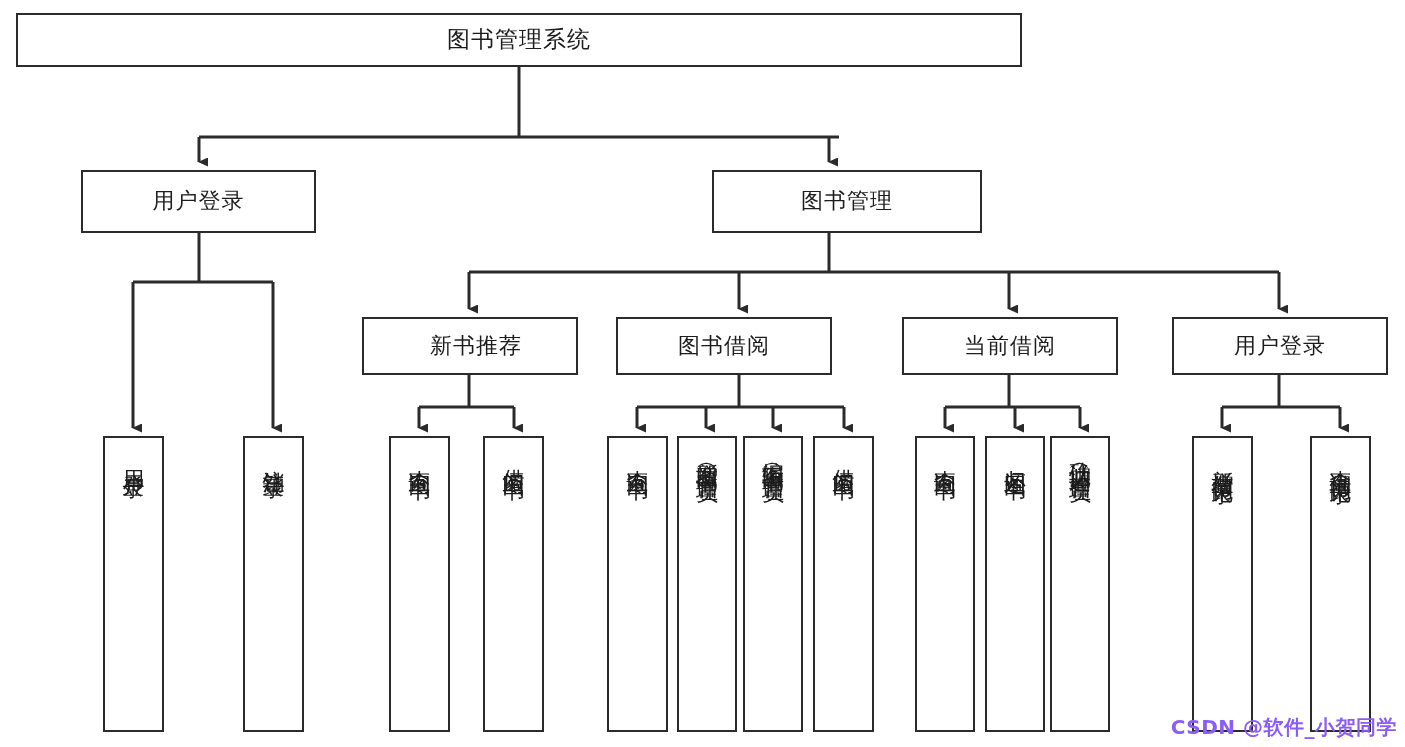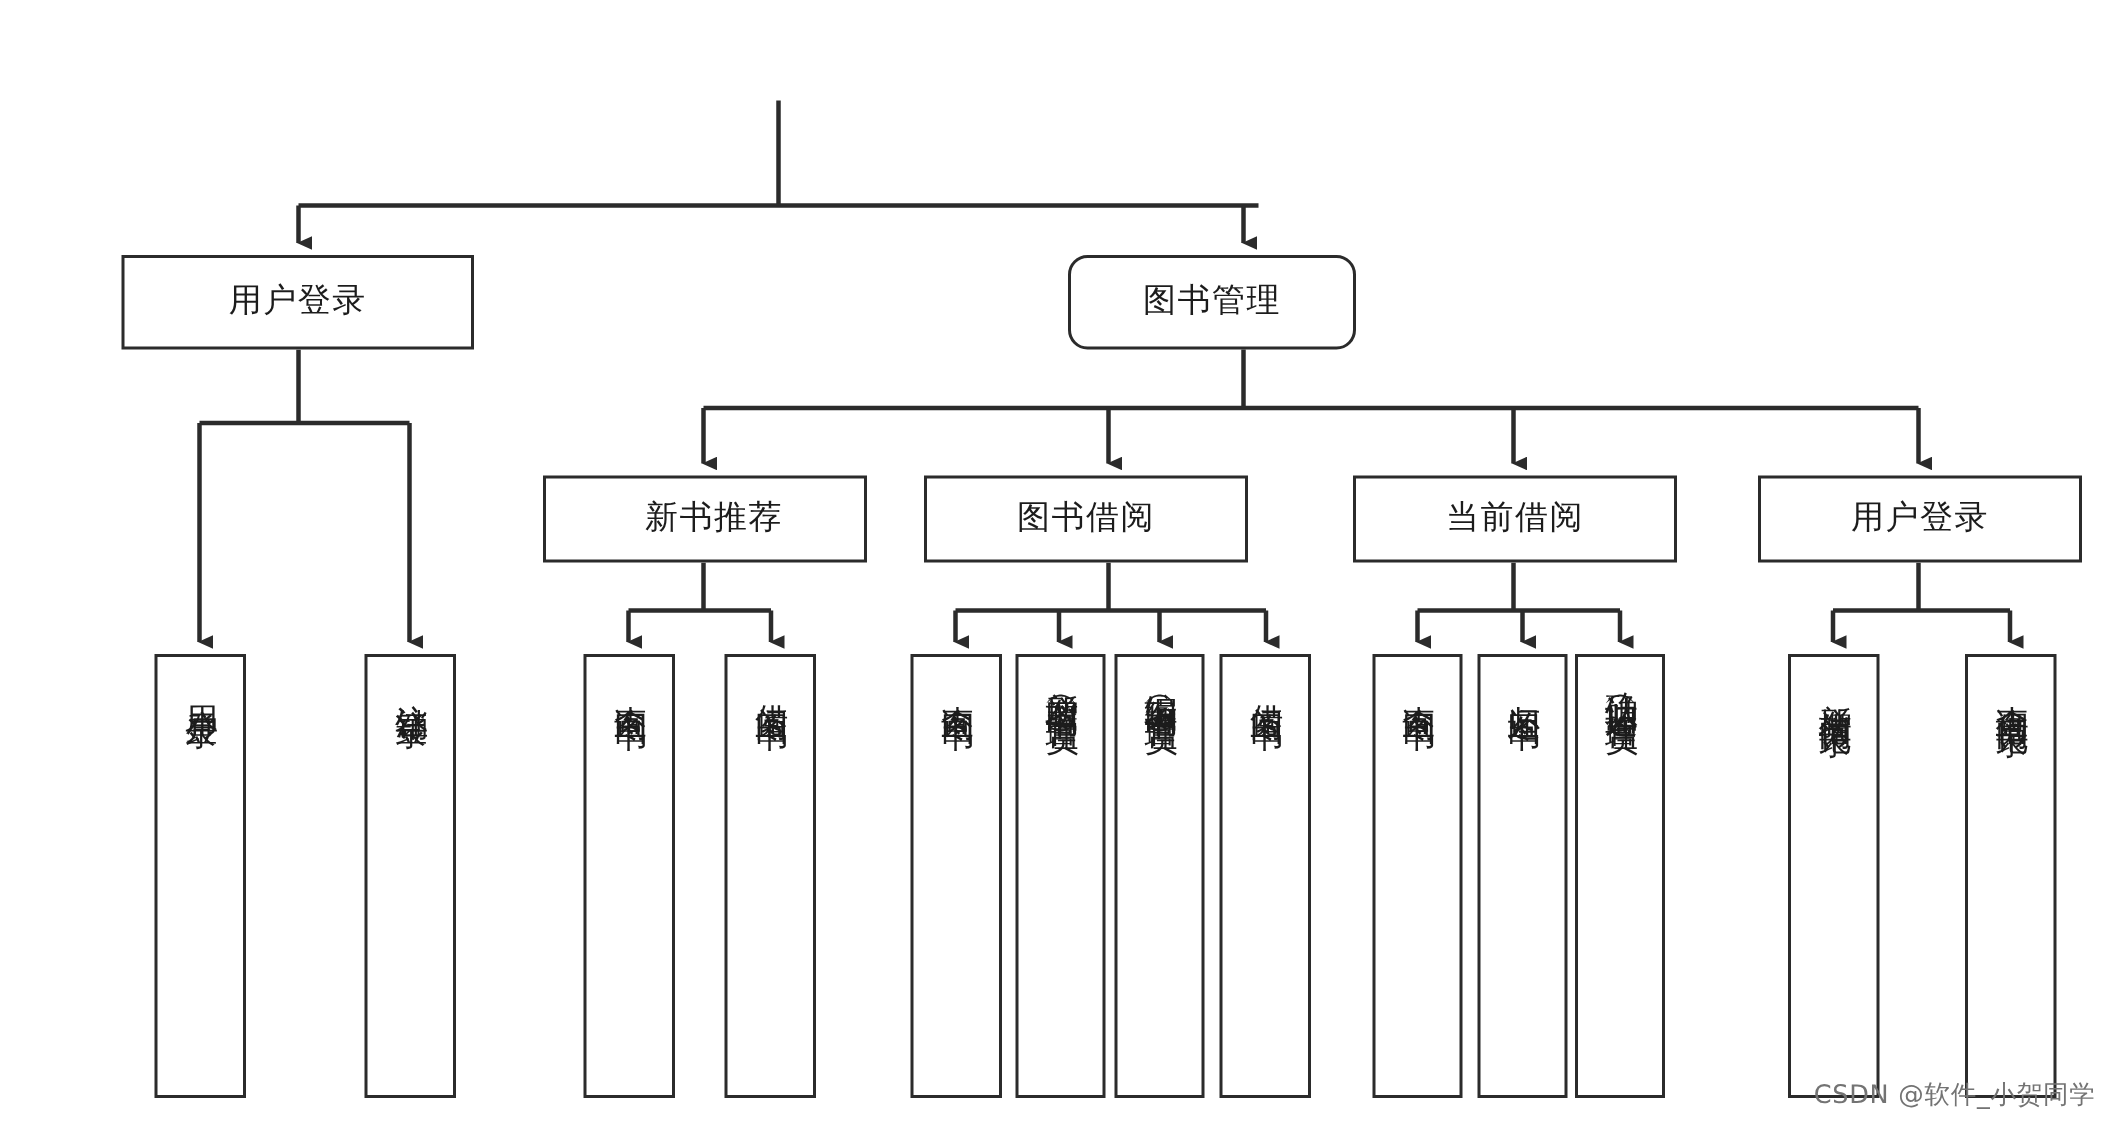--- a/index.html
+++ b/index.html
@@ -60,24 +60,25 @@
     writing-mode: vertical-rl;
     text-orientation: upright;
     font-size: 22px;
     line-height: 1.28;
     letter-spacing: 3px;
   }
   #watermark {
     position: absolute;
     right: 8px;
     bottom: 6px;
-    font-size: 17px;
-    color: #737373;
+    font-size: 20px;
+    color: #8b5cf6;
     letter-spacing: 0.5px;
     white-space: nowrap;
+    font-weight: bold;
   }
 </style>
 </head>
 <body>
 
 <div id="diagram-root">
 
   <svg id="edge-layer" viewBox="0 0 1405 747" width="1405" height="747" xmlns="http://www.w3.org/2000/svg">
     <defs>
       <marker id="arrowhead" markerWidth="9" markerHeight="10" refX="4.5" refY="9" orient="auto" markerUnits="userSpaceOnUse">
@@ -121,26 +122,29 @@
       <path d="M1015,407 L1015,428" marker-end="url(#arrowhead)"></path>
       <path d="M1080,407 L1080,428" marker-end="url(#arrowhead)"></path>
 
       <path d="M1279,375 L1279,407"></path>
       <path d="M1222,407 L1340,407"></path>
       <path d="M1222,407 L1222,428" marker-end="url(#arrowhead)"></path>
       <path d="M1340,407 L1340,428" marker-end="url(#arrowhead)"></path>
     </g>
   </svg>
 
+  <div class="node horiz root" style="left:16px; top:13px; width:1006px; height:54px;">
+    <span class="node-label">图书管理系统</span>
+  </div>
 
   <div class="node horiz" style="left:81px; top:170px; width:235px; height:63px;">
     <span class="node-label">用户登录</span>
   </div>
 
-  <div class="node horiz" style="left:712px; top:170px; width:192px; height:63px;border-radius:13px;">
+  <div class="node horiz" style="left:712px; top:170px; width:270px; height:63px;">
     <span class="node-label">图书管理</span>
   </div>
 
   <div class="node horiz" style="left:362px; top:317px; width:216px; height:58px;padding-left:12px;">
     <span class="node-label">新书推荐</span>
   </div>
 
   <div class="node horiz" style="left:616px; top:317px; width:216px; height:58px;">
     <span class="node-label">图书借阅</span>
   </div>

